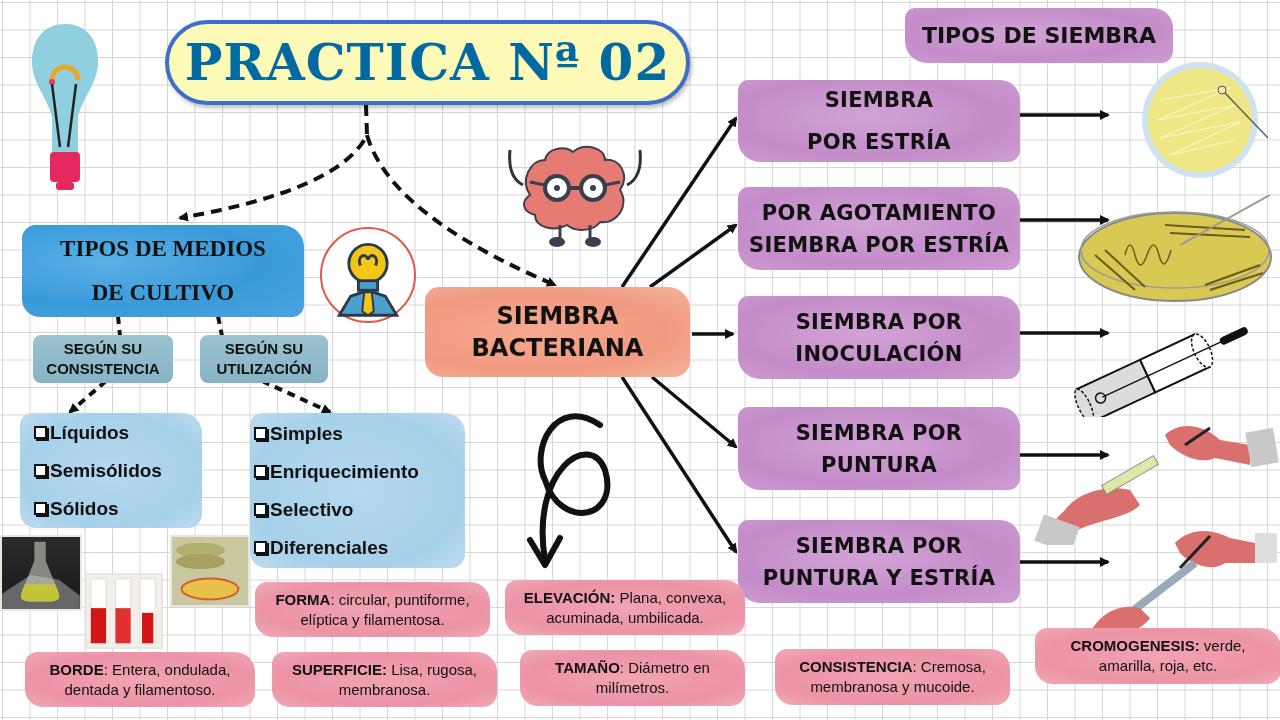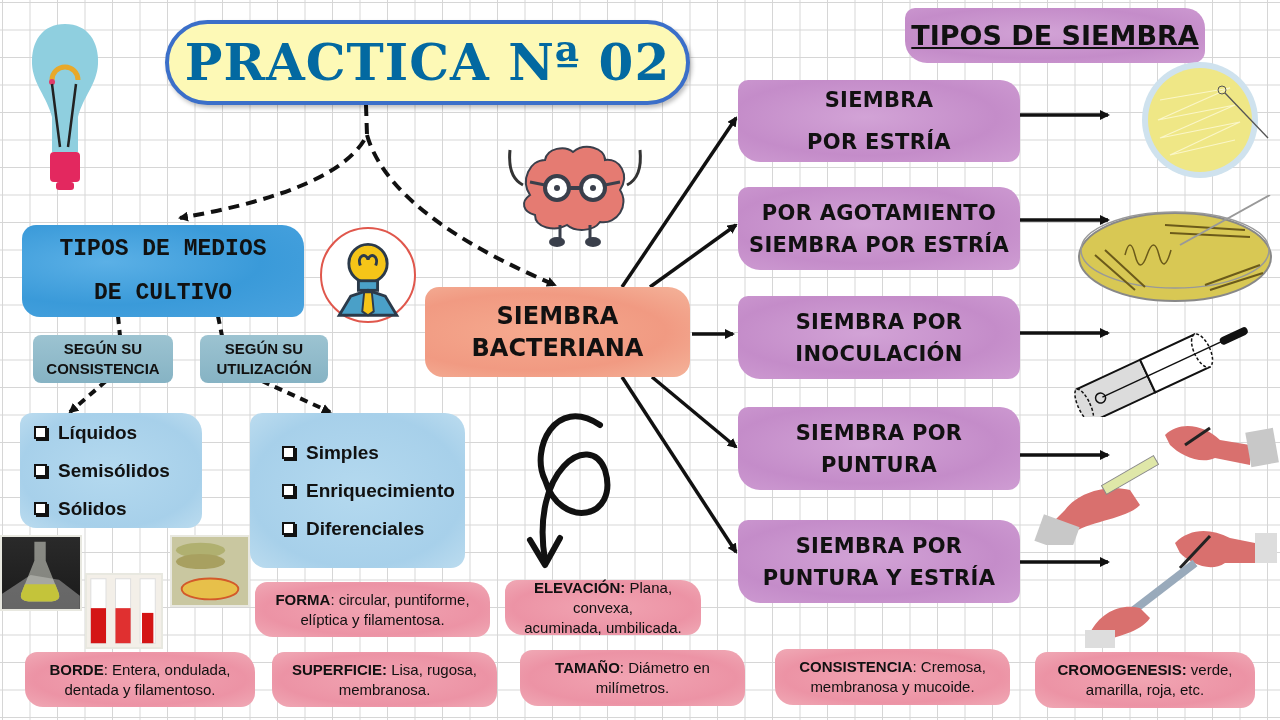--- a/index.html
+++ b/index.html
@@ -50,32 +50,32 @@
   }
   .purple-wash {
     background: radial-gradient(ellipse at 45% 45%, #d2a3d6 0%, #c48cc9 60%, #cf9dd3 100%);
     border-radius: 10px 20px 12px 22px;
   }
   .pink-wash {
     background: radial-gradient(ellipse at 50% 50%, #f1a4b2 0%, #ec93a5 65%, #f0aab6 100%);
     border-radius: 12px 20px 14px 18px;
   }
 
-  .blue-title { left: 22px; top: 225px; width: 282px; height: 92px; font-size: 23px; line-height: 44px; font-family: Liberation Mono, monospace; }
+  .blue-title { left: 22px; top: 225px; width: 282px; height: 92px; font-size: 23px; line-height: 44px; font-family: Liberation Serif, serif; }
   .sub1 { left: 33px; top: 335px; width: 140px; height: 48px; font-size: 15px; line-height: 20px; }
   .sub2 { left: 200px; top: 335px; width: 128px; height: 48px; font-size: 15px; line-height: 20px; }
 
   .list1 { left: 20px; top: 413px; width: 182px; height: 115px; align-items: flex-start; padding-left: 14px; }
-  .list2 { left: 250px; top: 413px; width: 215px; height: 155px; align-items: flex-start; padding-left: 32px; }
-  .list-item { font-size: 19px; font-weight: bold; line-height: 38px; display: flex; align-items: center; gap: 8px; }
+  .list2 { left: 250px; top: 413px; width: 215px; height: 155px; align-items: flex-start; padding-left: 4px; }
+  .list-item { font-size: 19px; font-weight: bold; line-height: 38px; display: flex; align-items: center; }
   .chk { display: inline-block; width: 13px; height: 13px; border: 2px solid #111; margin-right: 3px; box-shadow: 2px 2px 0 #111; background: #fff; }
 
   .center-node { left: 425px; top: 287px; width: 265px; height: 90px; font-size: 24px; line-height: 32px; font-family: "DejaVu Sans", sans-serif; }
 
-  .type-title { left: 905px; top: 8px; width: 300px; height: 55px; font-size: 27px; font-family: "DejaVu Sans", sans-serif; text-decoration: underline; }
+  .type-title { left: 905px; top: 8px; width: 268px; height: 55px; font-size: 22px; font-family: "DejaVu Sans", sans-serif; }
   .type-box { left: 738px; width: 282px; font-size: 21px; line-height: 32px; font-family: "DejaVu Sans", sans-serif; letter-spacing: 0.3px; }
 
   .chip { font-size: 15px; line-height: 20px; font-weight: normal; padding: 4px 8px; }
   .chip b { font-weight: bold; }
 
   
   .photo { border: 2px solid #e8e8e0; }
   .flask { left: 0; top: 535px; width: 82px; height: 76px; background: linear-gradient(180deg,#2a2a2a,#1a1a1a); }
   .tubes { left: 85px; top: 573px; width: 78px; height: 76px; background: #f3efe8; }
   .plates { left: 170px; top: 535px; width: 80px; height: 72px; background: #c9c7a0; }
@@ -188,20 +188,24 @@
   <div class="list-item">
       <span class="chk"></span>
       <span>Simples</span>
     </div>
   <div class="list-item">
       <span class="chk"></span>
       <span>Enriquecimiento</span>
     </div>
   <div class="list-item">
       <span class="chk"></span>
+      <span>Selectivo</span>
+    </div>
+  <div class="list-item">
+      <span class="chk"></span>
       <span>Diferenciales</span>
     </div>
 </div>
 
 <div class="abs photo flask">
   <svg viewBox="0 0 82 76" width="78" height="72">
     <path d="M0,60 L30,40 L60,45 L82,62 L82,76 L0,76 Z" fill="#9a9a9a" opacity="0.6"></path>
     <path d="M34,5 L46,5 L46,25 L60,60 Q62,68 52,68 L28,68 Q18,68 20,60 L34,25 Z" fill="#d8dbd0" opacity="0.55"></path>
     <path d="M24,50 L56,50 L60,60 Q62,68 52,68 L28,68 Q18,68 20,60 Z" fill="#c4c43a"></path>
   </svg>
@@ -298,21 +302,21 @@
   <line x1="70" y1="95" x2="135" y2="45" stroke="#9ab" stroke-width="8"></line>
   <path d="M30,115 C40,95 60,85 80,90 L90,100 C80,115 55,118 40,125 Z" fill="#d9706e"></path>
   <rect x="25" y="112" width="30" height="18" fill="#ddd"></rect>
 </svg>
 
 <div class="abs wash pink-wash chip" style="left:255px;top:582px;width:235px;height:55px">
   <span><b>FORMA</b><span>: </span><span>circular, puntiforme,</span></span>
   <span>elíptica y filamentosa.</span>
 </div>
 
-<div class="abs wash pink-wash chip" style="left:505px;top:580px;width:196px;height:55px">
+<div class="abs wash pink-wash chip" style="left:505px;top:580px;width:240px;height:55px">
   <span><b>ELEVACIÓN:</b><span> </span><span>Plana, convexa,</span></span>
   <span>acuminada, umbilicada.</span>
 </div>
 
 <div class="abs wash pink-wash chip" style="left:25px;top:652px;width:230px;height:55px">
   <span><b>BORDE</b><span>: </span><span>Entera, ondulada,</span></span>
   <span>dentada y filamentoso.</span>
 </div>
 
 <div class="abs wash pink-wash chip" style="left:272px;top:652px;width:225px;height:55px">
@@ -323,16 +327,16 @@
 <div class="abs wash pink-wash chip" style="left:520px;top:650px;width:225px;height:56px">
   <span><b>TAMAÑO</b><span>: </span><span>Diámetro en</span></span>
   <span>milímetros.</span>
 </div>
 
 <div class="abs wash pink-wash chip" style="left:775px;top:649px;width:235px;height:56px">
   <span><b>CONSISTENCIA</b><span>: </span><span>Cremosa,</span></span>
   <span>membranosa y mucoide.</span>
 </div>
 
-<div class="abs wash pink-wash chip" style="left:1035px;top:652px;width:220px;height:56px">
+<div class="abs wash pink-wash chip" style="left:1035px;top:628px;width:246px;height:56px">
   <span><b>CROMOGENESIS:</b><span> </span><span>verde,</span></span>
   <span>amarilla, roja, etc.</span>
 </div>
 
 </body></html>

